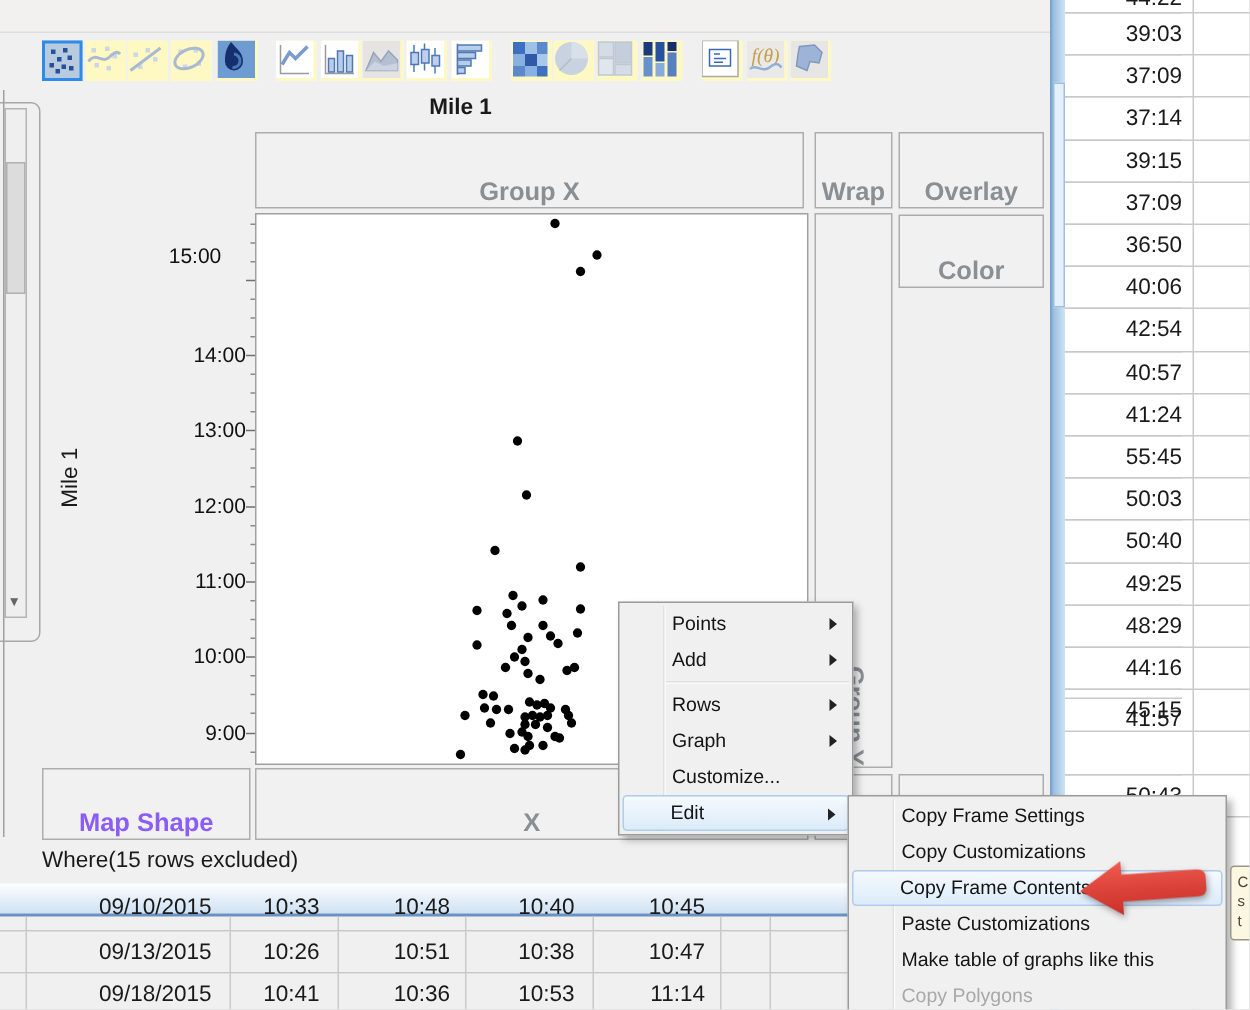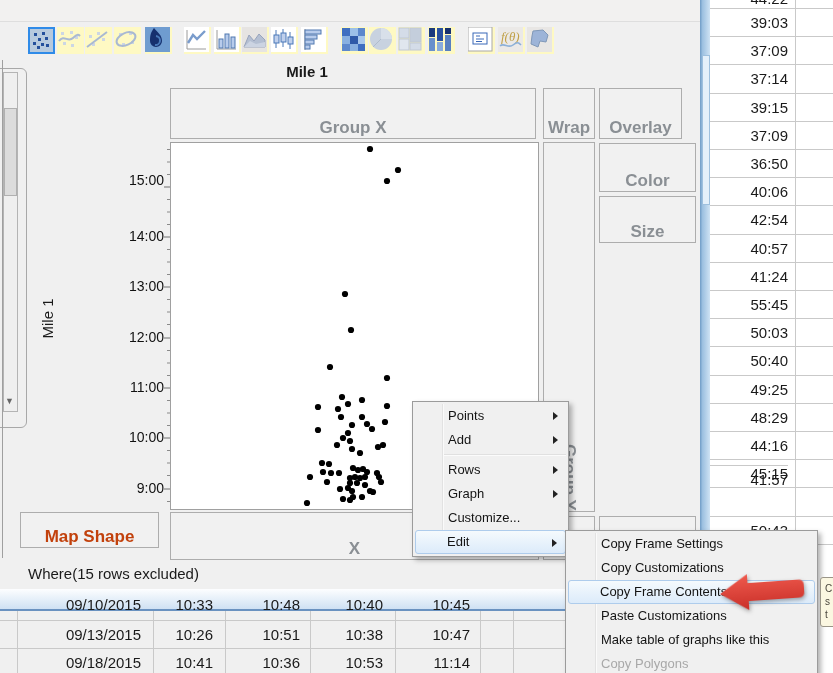--- a/index.html
+++ b/index.html
@@ -244,35 +244,32 @@
   <div class="abs" id="win-edge"></div>
 
   <div class="abs" id="graph-title">Mile 1</div>
 
   <div class="abs zone" style="left:170px;top:88px;width:366px;height:51px;">
     <span>Group X</span>
     </div>
   <div class="abs zone" style="left:543px;top:88px;width:52px;height:51px;">
     <span>Wrap</span>
     </div>
-  <div class="abs zone" style="left:599px;top:88px;width:83px;height:51px;">
+  <div class="abs zone" style="left:599px;top:88px;width:97px;height:51px;">
     <span>Overlay</span>
     </div>
   <div class="abs zone" style="left:599px;top:143px;width:97px;height:49px;">
     <span>Color</span>
     </div>
-  <div class="abs zone" style="left:599px;top:196px;width:97px;height:47px;">
-    <span>Size</span>
-    </div>
   <div class="abs zone" style="left:543px;top:142px;width:52px;height:370px;">
     <span id="groupy-label">Group Y</span>
     </div>
   <div class="abs zone" style="left:543px;top:516px;width:52px;height:44px;"></div>
   <div class="abs zone" style="left:599px;top:516px;width:97px;height:44px;"></div>
-  <div class="abs zone" style="left:20px;top:512px;width:139px;height:36px;color:#c2410c;">
+  <div class="abs zone" style="left:28px;top:512px;width:139px;height:48px;color:#8b5cf6;">
     <span>Map Shape</span>
     </div>
   <div class="abs zone" style="left:170px;top:512px;width:369px;height:48px;">
     <span>X</span>
     </div>
 
   <div class="abs" id="plot"></div>
   <svg class="abs" id="axis-svg" width="30" height="370">
       <line x1="24" x2="30" y1="45" y2="45" stroke="#707070"></line>
       <line x1="24" x2="30" y1="95" y2="95" stroke="#707070"></line>
@@ -359,21 +356,21 @@
       <circle cx="181" cy="348" r="3.1" fill="#000000"></circle>
       <circle cx="199" cy="348" r="3.1" fill="#000000"></circle>
       <circle cx="202" cy="349" r="3.1" fill="#000000"></circle>
       <circle cx="172" cy="356" r="3.1" fill="#000000"></circle>
       <circle cx="179" cy="357" r="3.1" fill="#000000"></circle>
       <circle cx="182" cy="354" r="3.1" fill="#000000"></circle>
       <circle cx="191" cy="354" r="3.1" fill="#000000"></circle>
       <circle cx="136" cy="360" r="3.1" fill="#000000"></circle>
     </svg>
   <div id="ytick-labels">
-      <div class="ytick-label" style="top: 172px;">15:00</div>
+      <div class="ytick-label" style="top: 162px; text-align: center;">15:00</div>
       <div class="ytick-label" style="top: 228px;">14:00</div>
       <div class="ytick-label" style="top: 278px;">13:00</div>
       <div class="ytick-label" style="top: 329px;">12:00</div>
       <div class="ytick-label" style="top: 379px;">11:00</div>
       <div class="ytick-label" style="top: 429px;">10:00</div>
       <div class="ytick-label" style="top: 480px;">9:00</div>
     </div>
   <div class="abs" id="y-axis-title">Mile 1</div>
   <div class="abs" id="where-note">Where(15 rows excluded)</div>
 

